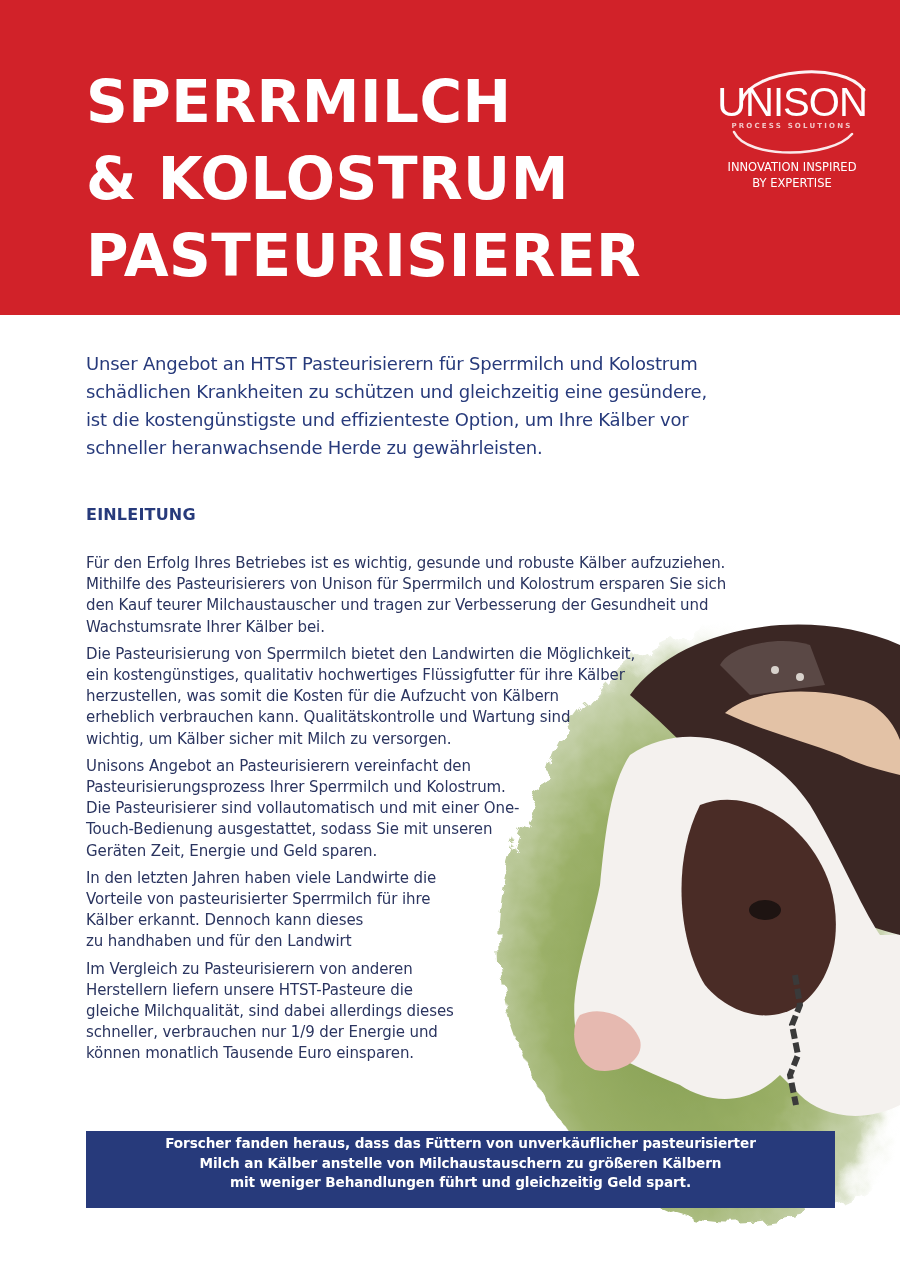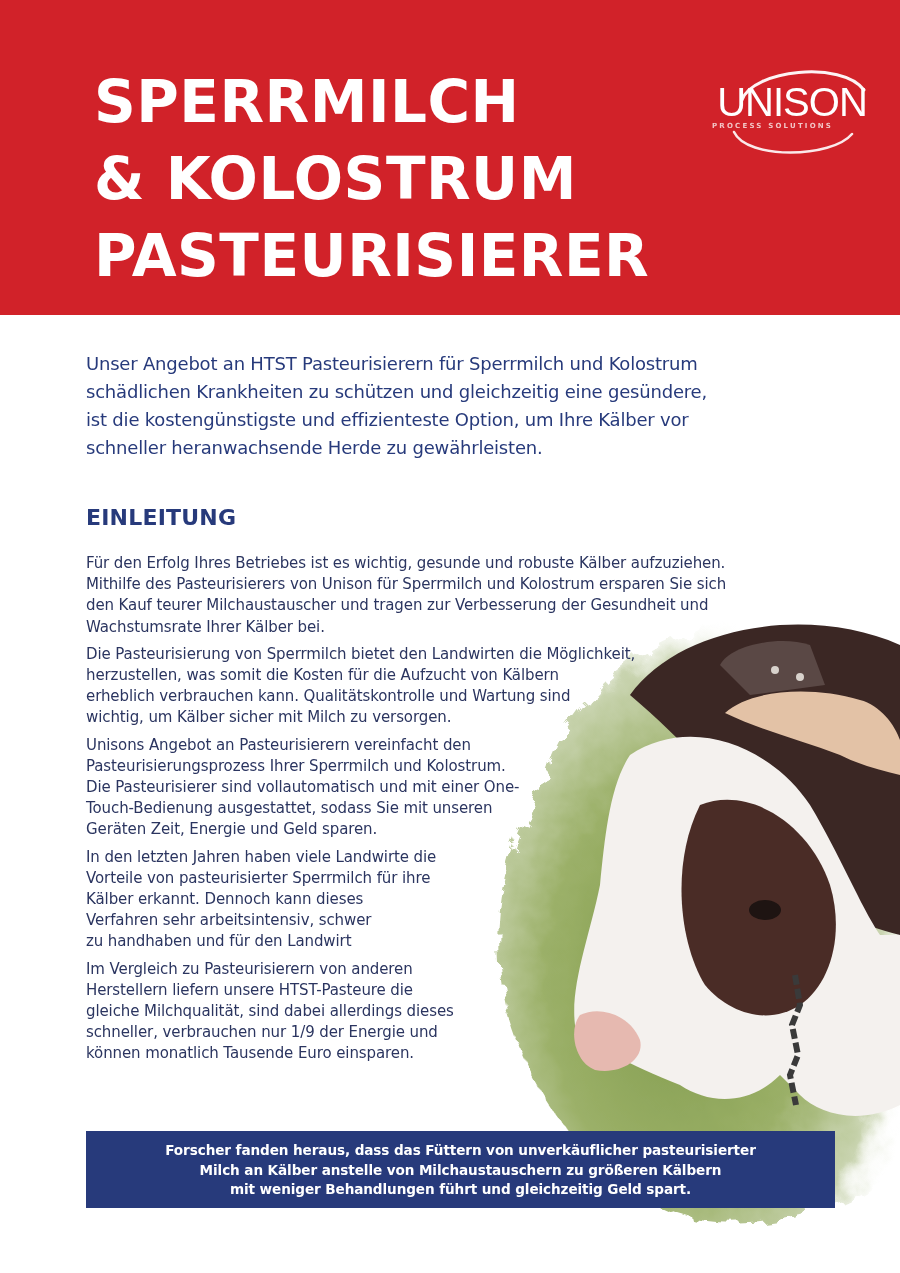--- a/index.html
+++ b/index.html
@@ -8,94 +8,98 @@
 
     .header {
       position: absolute; left: 0; top: 0; width: 900px; height: 315px;
       background: #d12229;
     }
     .title {
       position: absolute; left: 86px; top: 64px;
       color: #ffffff; font-family: "DejaVu Sans", sans-serif; font-weight: bold;
       font-size: 58px; line-height: 77px; letter-spacing: 0.5px;
     }
-    .title div { white-space: nowrap; margin-left: 8px; }
+    .title div { white-space: nowrap; }
 
     .logo {
       position: absolute; left: 712px; top: 62px; width: 160px; height: 130px;
       text-align: center; color: #ffffff;
     }
     .logo svg { position: absolute; left: 0; top: 0; }
     .logo-word {
       position: absolute; left: 0; width: 160px; top: 18px;
       font-family: "Liberation Sans", sans-serif; font-size: 40px; font-weight: normal;
       letter-spacing: -1px; color: #ffffff; text-align: center;
     }
     .logo-sub {
       position: absolute; left: 0; width: 160px; top: 60px;
       font-family: "DejaVu Sans", sans-serif; font-size: 7px; font-weight: bold;
-      letter-spacing: 2.2px; color: #f2c6c6; text-align: left;
+      letter-spacing: 2.2px; color: #f2c6c6; text-align: center;
     }
     .tagline {
       position: absolute; left: 0; width: 160px; top: 98px;
       font-family: "DejaVu Sans", sans-serif; font-size: 11.5px; line-height: 15.5px;
       color: #ffffff; text-align: center;
     }
 
     .lead {
       position: absolute; left: 86px; top: 350px; width: 740px;
       color: #273a7b; font-family: "DejaVu Sans", sans-serif; font-weight: normal;
       font-size: 18px; line-height: 28px; letter-spacing: -0.2px;
     }
     .lead div { white-space: nowrap; }
 
     .section-heading {
       position: absolute; left: 86px; top: 505px;
       color: #273a7b; font-family: "DejaVu Sans", sans-serif; font-weight: bold;
-      font-size: 22px; letter-spacing: 0.2px;
+      font-size: 16px; letter-spacing: 0.2px;
     }
 
     .body-text {
       position: absolute; left: 86px; top: 553px; width: 700px;
       color: #2b3560; font-family: "DejaVu Sans", sans-serif;
       font-size: 15px; line-height: 21.2px; letter-spacing: -0.1px;
     }
     .body-text p { margin-bottom: 6px; }
     .body-text .ln { display: block; white-space: nowrap; }
 
     .photo {
       position: absolute; left: 480px; top: 605px; width: 420px; height: 640px;
       overflow: hidden;
     }
 
     .callout {
       position: absolute; left: 86px; top: 1131px; width: 749px; height: 77px;
       background: #273a7b; color: #ffffff; text-align: center;
       font-family: "DejaVu Sans", sans-serif; font-weight: bold;
-      font-size: 13.6px; line-height: 19.5px; padding-top: 10px; letter-spacing: -0.1px;
+      font-size: 13.6px; line-height: 19.5px; padding-top: 3px; letter-spacing: -0.1px;
     }
     .callout div { white-space: nowrap; }
   </style>
 </head>
 <body>
 
 <div class="header">
   <div class="title">
     <div>SPERRMILCH</div>
     <div>&amp; KOLOSTRUM</div>
     <div>PASTEURISIERER</div>
   </div>
 
   <div class="logo">
     <svg width="160" height="95" viewBox="0 0 160 95">
       <path d="M30 38 C 40 8, 130 -2, 152 28" fill="none" stroke="#ffffff" stroke-width="3" stroke-linecap="round" opacity="0.95"></path>
       <path d="M22 70 C 35 98, 120 96, 140 72" fill="none" stroke="#ffffff" stroke-width="2.5" stroke-linecap="round" opacity="0.9"></path>
     </svg>
     <div class="logo-word">UNISON</div>
     <div class="logo-sub">PROCESS SOLUTIONS</div>
+    <div class="tagline">
+      <div>INNOVATION INSPIRED</div>
+      <div>BY EXPERTISE</div>
+    </div>
   </div>
 </div>
 
 <div class="lead">
   <div>Unser Angebot an HTST Pasteurisierern für Sperrmilch und Kolostrum</div>
   <div>schädlichen Krankheiten zu schützen und gleichzeitig eine gesündere,</div>
   <div>ist die kostengünstigste und effizienteste Option, um Ihre Kälber vor</div>
   <div>schneller heranwachsende Herde zu gewährleisten.</div>
 </div>
 
@@ -133,36 +137,36 @@
 
 <div class="body-text">
   <p>
     <span class="ln">Für den Erfolg Ihres Betriebes ist es wichtig, gesunde und robuste Kälber aufzuziehen.</span>
     <span class="ln">Mithilfe des Pasteurisierers von Unison für Sperrmilch und Kolostrum ersparen Sie sich</span>
     <span class="ln">den Kauf teurer Milchaustauscher und tragen zur Verbesserung der Gesundheit und</span>
     <span class="ln">Wachstumsrate Ihrer Kälber bei.</span>
   </p>
   <p>
     <span class="ln">Die Pasteurisierung von Sperrmilch bietet den Landwirten die Möglichkeit,</span>
+    <span class="ln">ein kostengünstiges, qualitativ hochwertiges Flüssigfutter für ihre Kälber</span>
     <span class="ln">herzustellen, was somit die Kosten für die Aufzucht von Kälbern</span>
     <span class="ln">erheblich verbrauchen kann. Qualitätskontrolle und Wartung sind</span>
     <span class="ln">wichtig, um Kälber sicher mit Milch zu versorgen.</span>
   </p>
   <p>
     <span class="ln">Unisons Angebot an Pasteurisierern vereinfacht den</span>
     <span class="ln">Pasteurisierungsprozess Ihrer Sperrmilch und Kolostrum.</span>
     <span class="ln">Die Pasteurisierer sind vollautomatisch und mit einer One-</span>
     <span class="ln">Touch-Bedienung ausgestattet, sodass Sie mit unseren</span>
     <span class="ln">Geräten Zeit, Energie und Geld sparen.</span>
   </p>
   <p>
     <span class="ln">In den letzten Jahren haben viele Landwirte die</span>
     <span class="ln">Vorteile von pasteurisierter Sperrmilch für ihre</span>
     <span class="ln">Kälber erkannt. Dennoch kann dieses</span>
-    <span class="ln">Verfahren sehr arbeitsintensiv, schwer</span>
     <span class="ln">zu handhaben und für den Landwirt</span>
   </p>
   <p>
     <span class="ln">Im Vergleich zu Pasteurisierern von anderen</span>
     <span class="ln">Herstellern liefern unsere HTST-Pasteure die</span>
     <span class="ln">gleiche Milchqualität, sind dabei allerdings dieses</span>
     <span class="ln">schneller, verbrauchen nur 1/9 der Energie und</span>
     <span class="ln">können monatlich Tausende Euro einsparen.</span>
   </p>
 </div>

